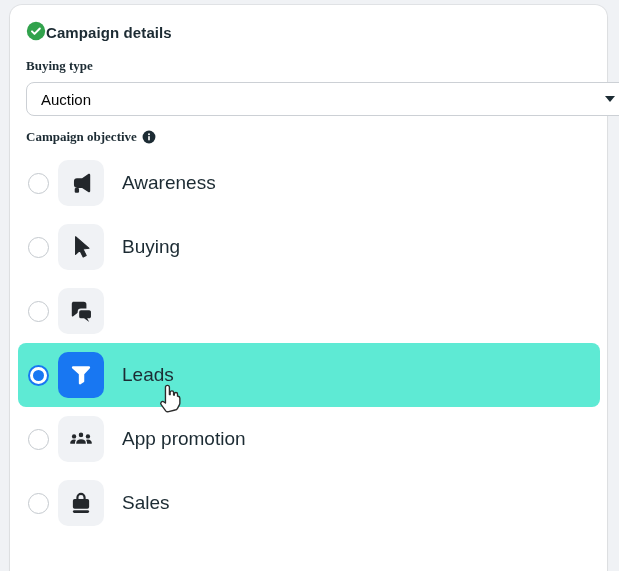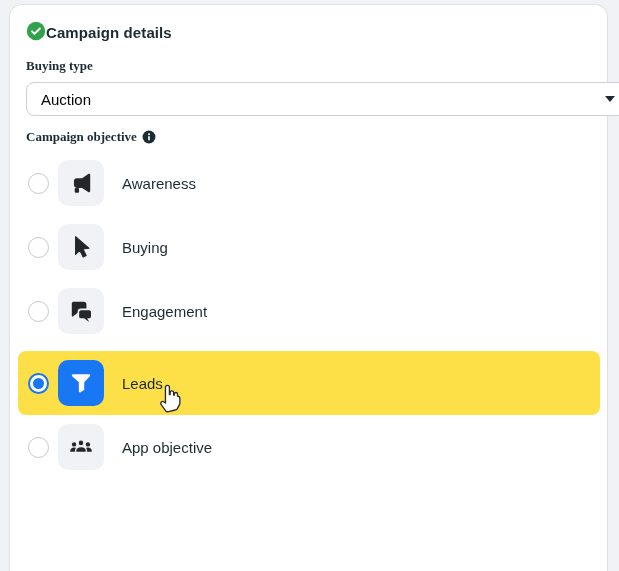--- a/index.html
+++ b/index.html
@@ -54,21 +54,21 @@
   .info-badge { width:14px; height:14px; display:inline-block; }
 
   .options { margin-top:6px; margin-left:-8px; width:582px; }
   .option-row {
     height:64px; width:582px;
     display:flex; align-items:center;
     padding-left:10px;
     border-radius:8px;
     cursor:pointer;
   }
-  .option-row.selected { background:#fde047;margin-top:8px; }
+  .option-row.selected { background:#5eead4; }
 
   .radio {
     width:21px; height:21px; flex:0 0 auto;
     border-radius:50%;
     border:1.5px solid #C4C9CE;
     background:#fff;
     display:flex; align-items:center; justify-content:center;
   }
   .option-row.selected .radio {
     border:2.5px solid #1877F2;
@@ -80,21 +80,21 @@
   }
   .tile {
     margin-left:9px;
     width:46px; height:46px; flex:0 0 auto;
     border-radius:10px;
     background:#F0F2F5;
     display:flex; align-items:center; justify-content:center;
   }
   .option-row.selected .tile { background:#1877F2; }
   .tile svg { width:26px; height:26px; }
-  .option-label { margin-left:18px; font-size:15px; color:#1C2B33;text-align:right; }
+  .option-label { margin-left:18px; font-size:19px; color:#1C2B33;text-align:right; }
 
   .hand-cursor {
     position:absolute; left:156px; top:382px;
     width:30px; height:32px; z-index:20;
     pointer-events:none;
   }
 </style>
 </head>
 <body>
 
@@ -153,21 +153,20 @@
 
     <div class="option-row">
       <span class="radio"></span>
       <span class="tile">
         <svg viewBox="0 0 24 24">
           <path d="M4.5 3.5h10a2.5 2.5 0 0 1 2.5 2.5v5a2.5 2.5 0 0 1-2.5 2.5H9l-4.2 3.4c-.5.4-1.3 0-1.3-.6V6a2.5 2.5 0 0 1 1-2.5z" fill="#23272B"></path>
           <path d="M11.5 11h8a2.3 2.3 0 0 1 2.3 2.3v4a2.3 2.3 0 0 1-2.3 2.3h-1l3 2.7c.5.4 1.3 0 1.3-.6" fill="none"></path>
           <path d="M12 10.5h7.5a2.4 2.4 0 0 1 2.4 2.4v4.2a2.4 2.4 0 0 1-2.4 2.4h-.6l1.3 2.3c.3.6-.4 1.2-1 .9l-4.6-3.2H12a2.4 2.4 0 0 1-2.4-2.4v-4.2A2.4 2.4 0 0 1 12 10.5z" fill="#23272B" stroke="#F0F2F5" stroke-width="1.4"></path>
         </svg>
       </span>
-      <span class="option-label">Engagement</span>
     </div>
 
     <div class="option-row selected">
       <span class="radio">
           <span class="dot"></span>
         </span>
       <span class="tile">
         <svg viewBox="0 0 24 24">
           <path d="M4.6 4h14.8c.9 0 1.4 1 .8 1.7L15 11.4v6.3c0 .4-.2.9-.6 1.1l-2.8 1.8c-.7.5-1.6 0-1.6-.9v-8.3L3.8 5.7C3.2 5 3.7 4 4.6 4z" fill="#FFFFFF"></path>
         </svg>
@@ -180,23 +179,34 @@
       <span class="tile">
         <svg viewBox="0 0 24 24">
           <circle cx="5.6" cy="9.6" r="2" fill="#23272B"></circle>
           <path d="M5.6 12.4c2 0 3.5 1.3 3.5 2.9v1H2.1v-1c0-1.6 1.5-2.9 3.5-2.9z" fill="#23272B"></path>
           <circle cx="18.4" cy="9.6" r="2" fill="#23272B"></circle>
           <path d="M18.4 12.4c2 0 3.5 1.3 3.5 2.9v1h-7v-1c0-1.6 1.5-2.9 3.5-2.9z" fill="#23272B"></path>
           <circle cx="12" cy="8.2" r="2.7" fill="#23272B" stroke="#F0F2F5" stroke-width="1.2"></circle>
           <path d="M12 11.6c2.8 0 5 1.8 5 4v1.3H7v-1.3c0-2.2 2.2-4 5-4z" fill="#23272B" stroke="#F0F2F5" stroke-width="1.2"></path>
         </svg>
       </span>
-      <span class="option-label">App objective</span>
-    </div>
-
+      <span class="option-label">App promotion</span>
+    </div>
+
+    <div class="option-row">
+      <span class="radio"></span>
+      <span class="tile">
+        <svg viewBox="0 0 24 24">
+          <path d="M8.7 9V6.9a3.3 3.3 0 0 1 6.6 0V9" fill="none" stroke="#23272B" stroke-width="2"></path>
+          <rect x="4.5" y="8.3" width="15" height="9" rx="1.6" fill="#23272B"></rect>
+          <rect x="4.5" y="18.6" width="15" height="2.6" rx="1.3" fill="#23272B"></rect>
+        </svg>
+      </span>
+      <span class="option-label">Sales</span>
+    </div>
 
   </div>
 </div>
 
 <span class="hand-cursor">
   <svg viewBox="0 0 24 26" width="30" height="32">
     <path d="M9.3 24.2c-.6 0-1.2-.3-1.6-.8l-3.7-5c-.5-.6-.4-1.5.2-2.1.6-.6 1.5-.6 2.1-.1l1.2.9V4.3c0-.9.7-1.6 1.6-1.6.9 0 1.6.7 1.6 1.6v5.9l.6.06V8.6c0-.8.6-1.4 1.4-1.4.8 0 1.4.6 1.4 1.4v2l.6.07V9.8c0-.7.6-1.3 1.3-1.3s1.3.6 1.3 1.3v1.7l.5.06c.8.1 1.4.8 1.4 1.6v3.9c0 .5-.1.9-.3 1.3l-1.6 3.1c-.4.8-1.2 1.3-2 1.3z" fill="#FFFFFF" stroke="#2B2B2B" stroke-width="1.1" stroke-linejoin="round"></path>
   </svg>
 </span>
 

